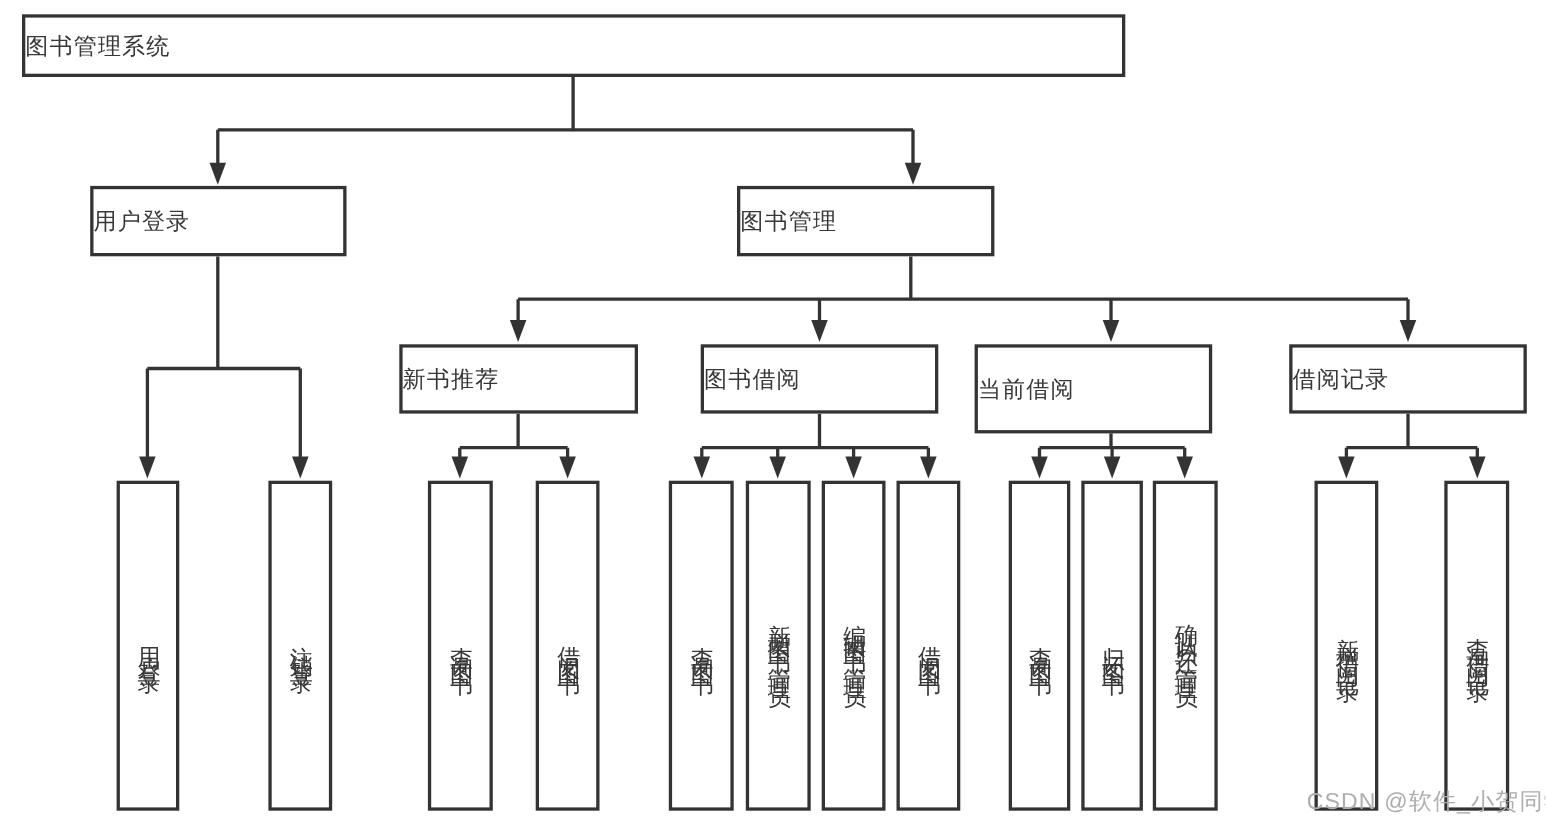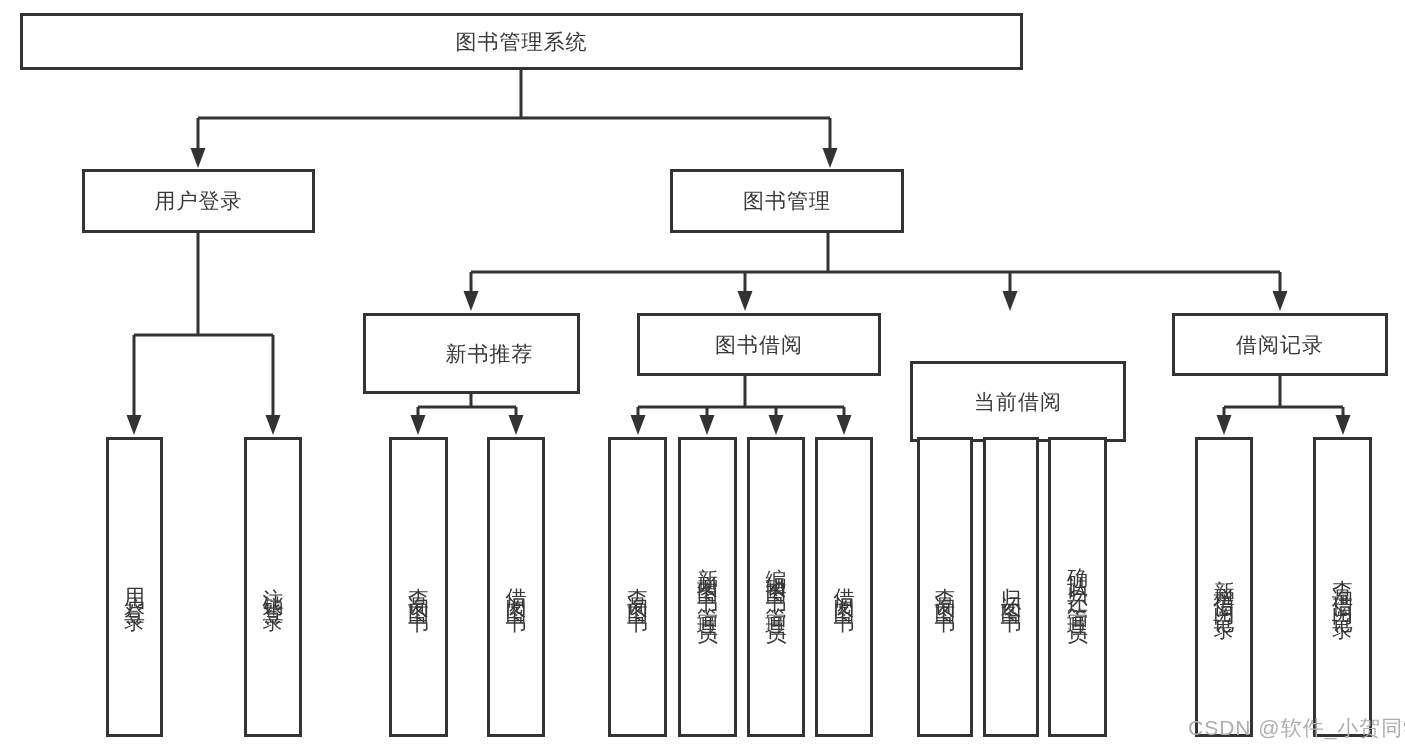--- a/index.html
+++ b/index.html
@@ -23,21 +23,21 @@
     height: 747px;
     z-index: 1;
   }
   .hnode {
     position: absolute;
     box-sizing: border-box;
     background: #ffffff;
     border: 3px solid #333333;
     display: flex;
     align-items: center;
-    justify-content: center;
+    justify-content: flex-start;
     font-size: 21px;
     color: #383838;
     letter-spacing: 1px;
     z-index: 2;
   }
   .vnode {
     position: absolute;
     box-sizing: border-box;
     top: 437px;
     height: 300px;
@@ -114,27 +114,27 @@
     <span>图书管理系统</span>
   </div>
 
   <div class="hnode" style="left:82px; top:169px; width:233px; height:64px;">
     <span>用户登录</span>
   </div>
   <div class="hnode" style="left:670px; top:169px; width:234px; height:64px;">
     <span>图书管理</span>
   </div>
 
-  <div class="hnode" style="left:363px; top:313px; width:217px; height:81px;padding-left:36px;">
+  <div class="hnode" style="left:363px; top:313px; width:217px; height:63px;">
     <span>新书推荐</span>
   </div>
-  <div class="hnode" style="left:637px; top:313px; width:244px; height:63px;">
+  <div class="hnode" style="left:637px; top:313px; width:216px; height:63px;">
     <span>图书借阅</span>
   </div>
-  <div class="hnode" style="left:910px; top:313px; width:216px; height:81px;margin-top:48px;">
+  <div class="hnode" style="left:886px; top:313px; width:216px; height:81px;">
     <span>当前借阅</span>
   </div>
   <div class="hnode" style="left:1172px; top:313px; width:216px; height:63px;">
     <span>借阅记录</span>
   </div>
 
   <div class="vnode" style="left:106px; width:57px;">用户登录</div>
   <div class="vnode" style="left:244px; width:58px;">注销登录</div>
 
   <div class="vnode" style="left:389px; width:59px;">查询图书</div>

